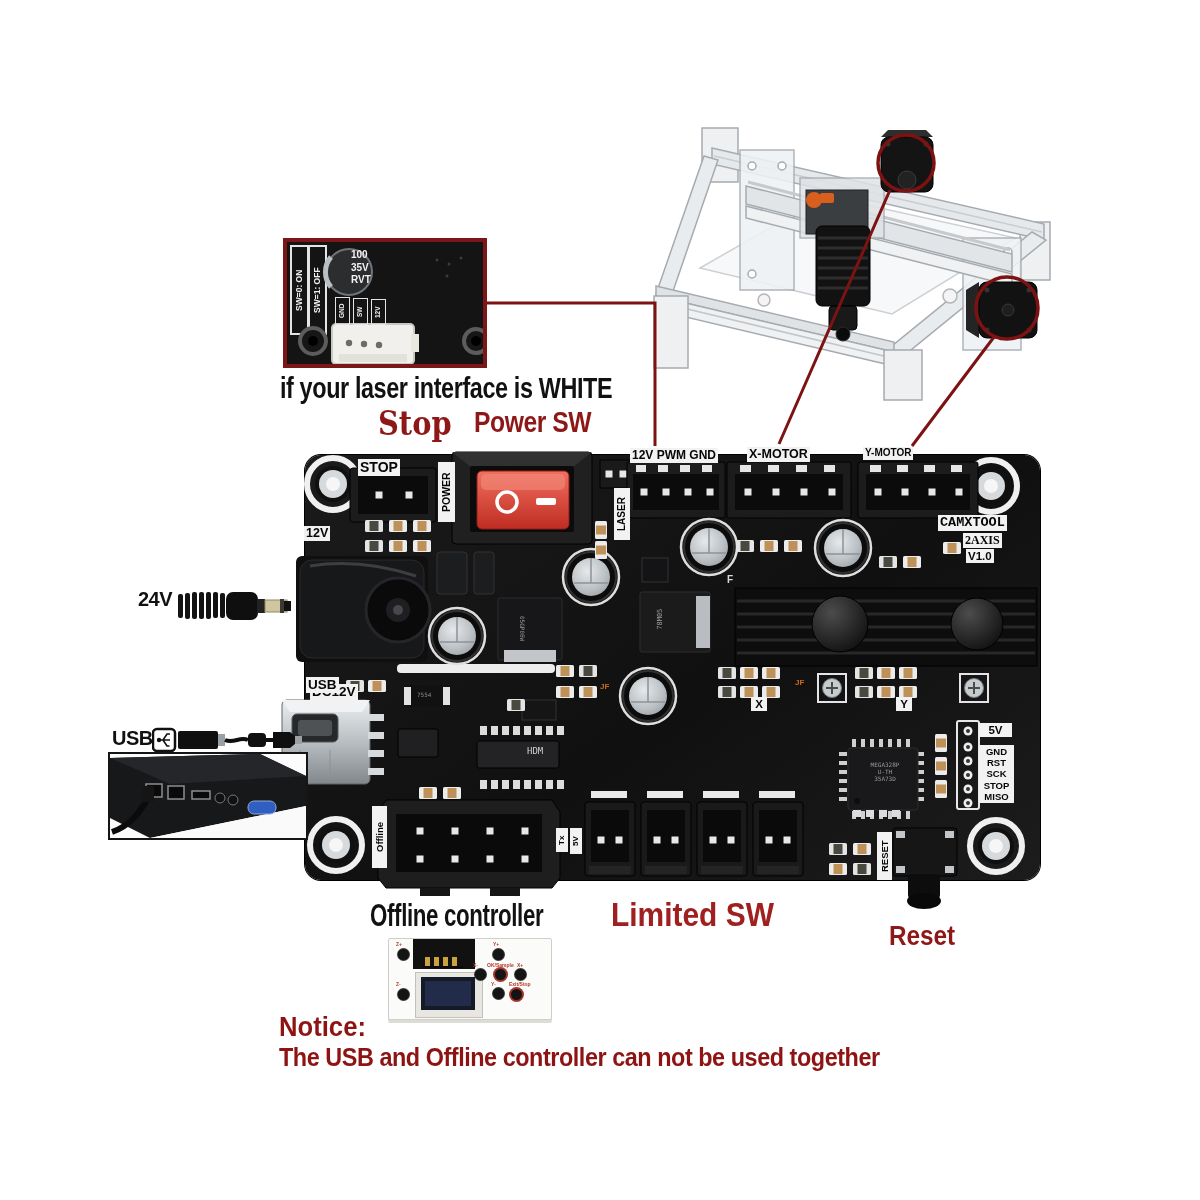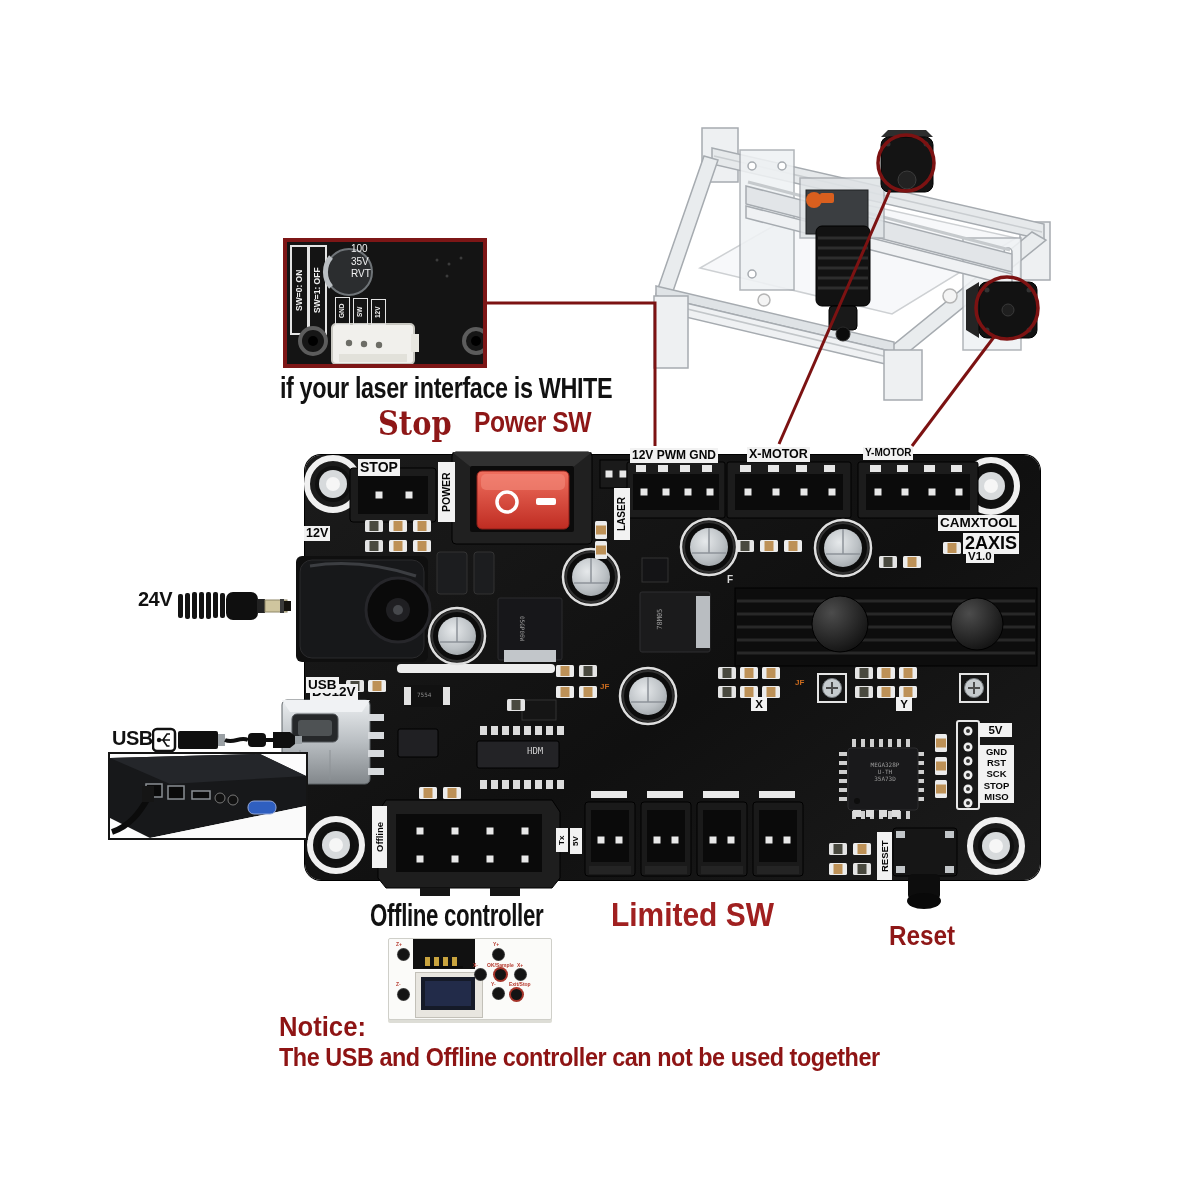--- a/index.html
+++ b/index.html
@@ -114,21 +114,21 @@
       <rect x="52" y="112" width="68" height="8" fill="#e2e1da"></rect>
       <rect x="124" y="92" width="8" height="18" fill="#e8e7e0"></rect>
       <circle cx="62" cy="101" r="3.2" fill="#6d6d66"></circle>
       <circle cx="77" cy="102" r="3.2" fill="#6d6d66"></circle>
       <circle cx="92" cy="103" r="3.2" fill="#6d6d66"></circle>
       <circle cx="150" cy="18" r="1.5" fill="#3c3c3c"></circle>
         <circle cx="162" cy="22" r="1.5" fill="#3c3c3c"></circle>
       <circle cx="174" cy="16" r="1.5" fill="#3c3c3c"></circle>
         <circle cx="160" cy="34" r="1.5" fill="#3c3c3c"></circle>
     </svg>
-    <div class="abs" style="left:64px;top:1px;color:#f2f2f2;font-weight:normal;font-size:10px;line-height:1.25;">
+    <div class="abs" style="left:64px;top:7px;color:#f2f2f2;font-weight:bold;font-size:10px;line-height:1.25;">
       <div>100</div>
         <div>35V</div>
         <div>RVT</div>
     </div>
     <div class="inset-vlabel" style="left:48px;top:55px;width:13px;height:26px;font-size:6.5px;border-width:1px;">GND</div>
     <div class="inset-vlabel" style="left:66px;top:56px;width:13px;height:25px;font-size:6.5px;border-width:1px;">SW</div>
     <div class="inset-vlabel" style="left:84px;top:57px;width:13px;height:24px;font-size:6.5px;border-width:1px;">12V</div>
   </div>
 
   <div class="abs black-big" style="left:280px;top:371px;font-size:30px;transform:scaleX(0.78);">if your laser interface is WHITE</div>
@@ -502,22 +502,22 @@
           <rect x="892" y="810" width="8" height="7"></rect>
         </g>
     </svg>
 
     <div class="sk" style="left:53px;top:4px;font-size:14px;">STOP</div>
     <div class="sk vtext" style="left:133px;top:7px;width:17px;height:60px;font-size:10.5px;">POWER</div>
     <div class="sk vtext" style="left:309px;top:33px;width:16px;height:52px;font-size:10px;">LASER</div>
     <div class="sk" style="left:325px;top:-7px;font-size:12px;">12V PWM GND</div>
     <div class="sk" style="left:442px;top:-8px;font-size:12.5px;">X-MOTOR</div>
     <div class="sk" style="left:558px;top:-8px;font-size:10px;">Y-MOTOR</div>
-    <div class="sk" style="left:633px;top:60px;font-size:13.5px;">CAMXTOOL</div>
-    <div class="sk" style="left:658px;top:78px;font-size:18px;">2AXIS</div>
+    <div class="sk" style="left:633px;top:60px;font-size:13.5px;font-family:Liberation Mono, monospace;">CAMXTOOL</div>
+    <div class="sk" style="left:658px;top:78px;font-size:12px;font-family:Liberation Serif, serif;">2AXIS</div>
     <div class="sk" style="left:661px;top:94px;font-size:11.5px;">V1.0</div>
     <div class="sk" style="left:-1px;top:71px;font-size:12.5px;">12V</div>
     <div class="sk" style="left:5px;top:186px;font-size:13.5px;margin-top:43px;">DC12V</div>
     <div class="sk" style="left:1px;top:222px;font-size:13.5px;">USB</div>
     <div class="sk vtext" style="left:67px;top:351px;width:15px;height:62px;font-size:9.5px;">Offline</div>
     <div class="sk vtext" style="left:251px;top:373px;width:12px;height:24px;font-size:8px;">Tx</div>
     <div class="sk vtext" style="left:265px;top:373px;width:12px;height:26px;font-size:8px;">5V</div>
     <div class="sk vtext" style="left:572px;top:377px;width:15px;height:48px;font-size:9.5px;">RESET</div>
     <div class="sk" style="left:674px;top:268px;width:33px;font-size:11.5px;">5V</div>
     <div class="sk" style="left:674px;top:290px;width:35px;font-size:9.5px;line-height:1.18;">

